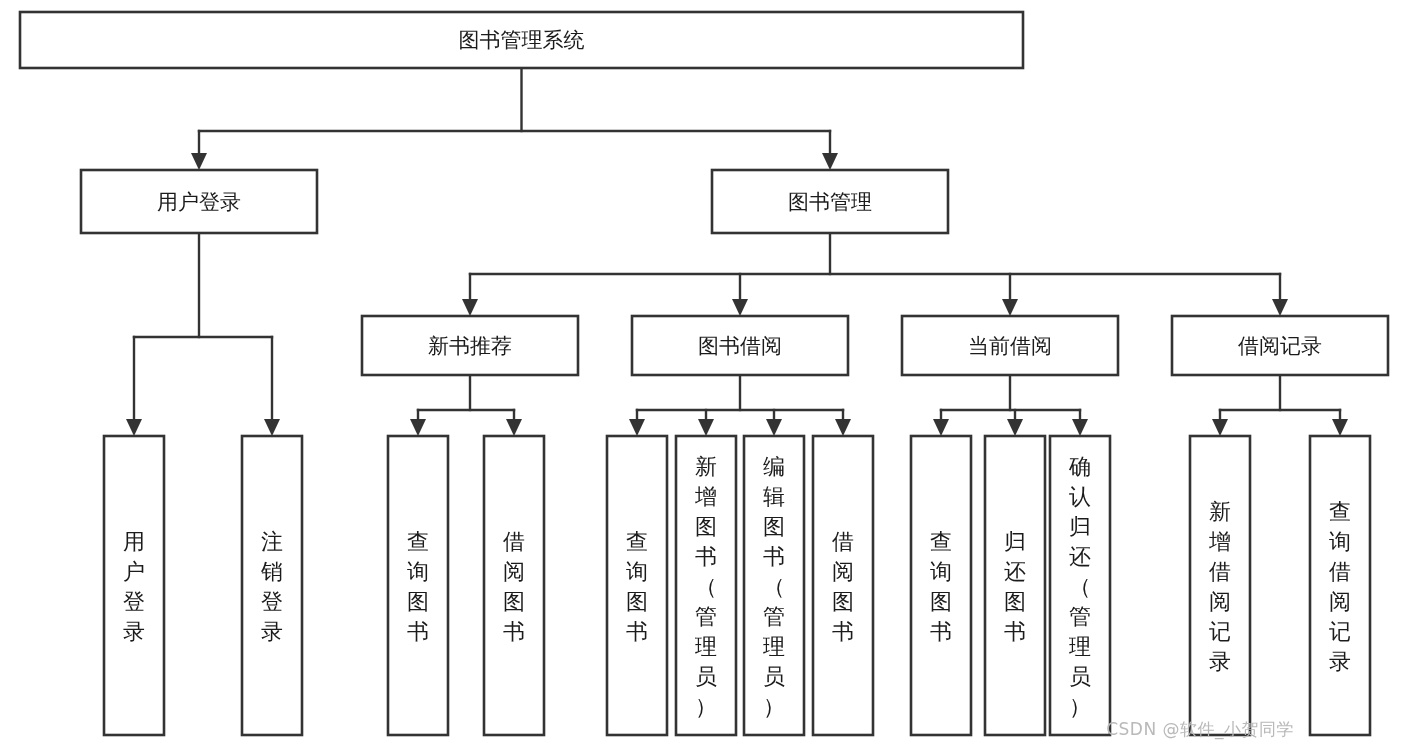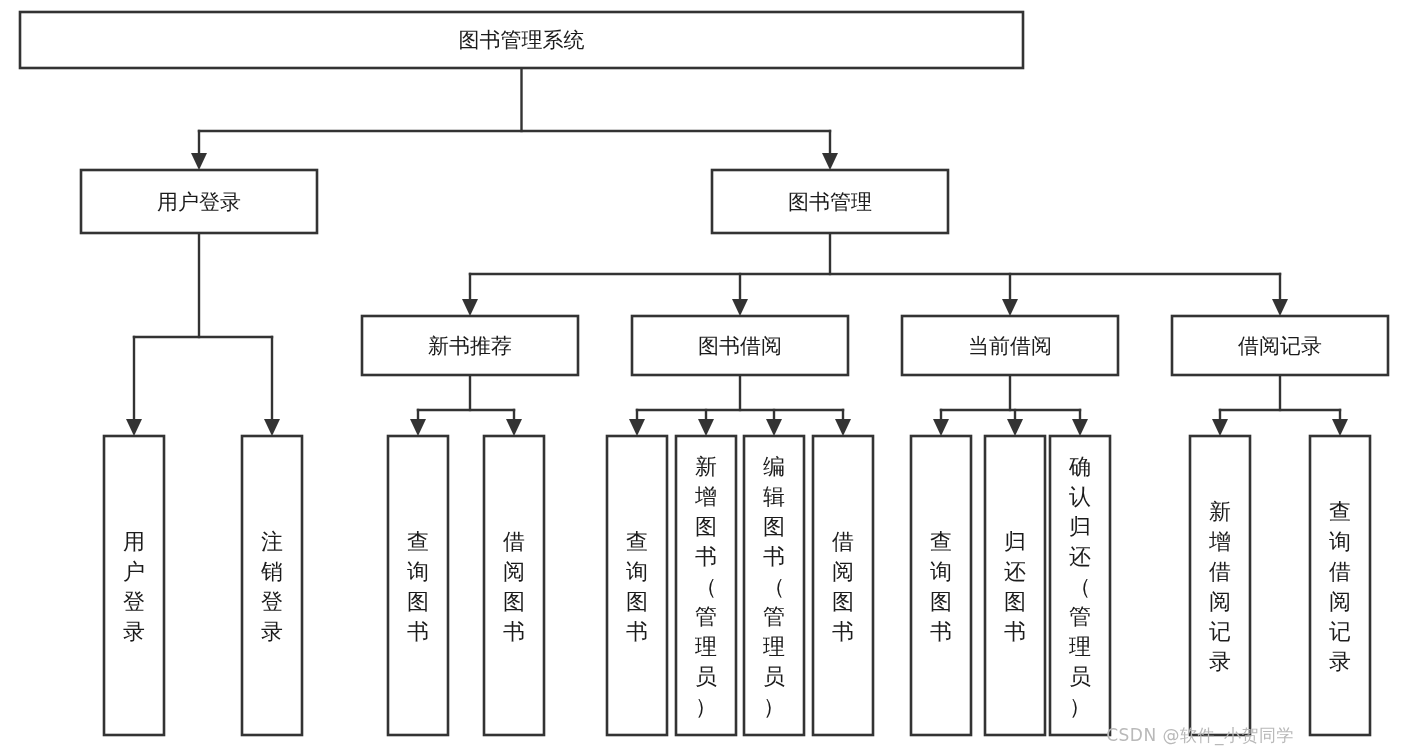--- a/index.html
+++ b/index.html
@@ -52,21 +52,21 @@
   }
   .leaf-label-v {
     font-family: "DejaVu Sans", "Liberation Sans", sans-serif;
     font-size: 22px;
     fill: #1b1b1b;
     text-anchor: middle;
   }
   .watermark-text {
     position: absolute;
     right: 8px;
-    bottom: 0;
+    bottom: 6px;
     font-family: "DejaVu Sans", "Liberation Sans", sans-serif;
     font-size: 17px;
     color: #b9b9b9;
     letter-spacing: 0.5px;
     white-space: nowrap;
     user-select: none;
   }
 </style>
 </head>
 <body>

